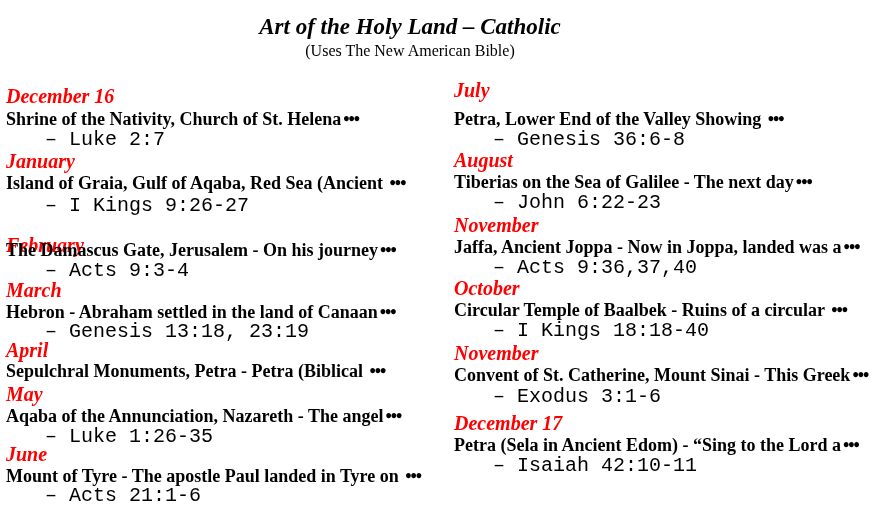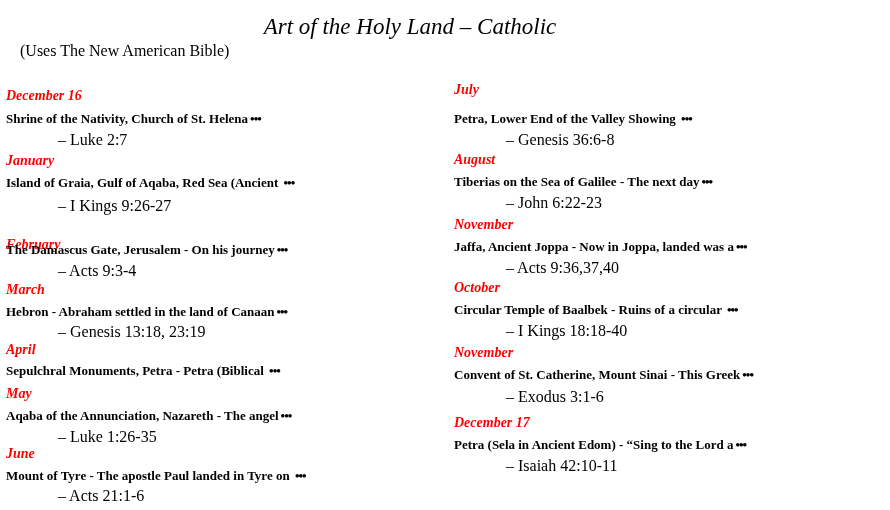--- a/index.html
+++ b/index.html
@@ -1,31 +1,31 @@
 <!DOCTYPE html>
 <html><head>
   <meta charset="utf-8">
   <style>
     html, body { margin: 0; padding: 0; background: #ffffff; }
     body { width: 890px; height: 510px; position: relative; overflow: hidden;
            font-family: "Liberation Serif", "DejaVu Serif", serif; color: #000; }
     .title { position: absolute; left: 0; width: 820px; top: 14px; text-align: center;
-             font-size: 23px; font-weight: normal; font-style: italic; }
-    .subtitle { position: absolute; left: 0; width: 820px; top: 42px; 
-                font-size: 16px; padding-left: 20px; }
+             font-size: 23px; font-weight: bold; font-style: italic; }
+    .subtitle { position: absolute; left: 0; width: 820px; top: 42px; text-align: center;
+                font-size: 16px; }
     .col { position: absolute; top: 0; }
     .col.left { left: 6px; width: 440px; }
     .col.right { left: 454px; width: 436px; }
     .row { position: absolute; left: 0; white-space: nowrap; line-height: 20px; height: 20px; }
-    .month { color: #ff0000; font-weight: bold; font-style: italic; font-size: 14px; }
-    .entry { font-size: 13px; }
+    .month { color: #ff0000; font-weight: bold; font-style: italic; font-size: 20px; }
+    .entry { font-size: 18px; }
     .entry .place { font-weight: bold; }
     .entry .desc { font-weight: bold; }
     .entry .more { font-weight: bold; letter-spacing: -1px; margin-left: 2px; }
-    .ref { left: 52px; font-size: 16px; }
+    .ref { left: 39px; font-size: 20px; font-family: Liberation Mono, monospace; }
   </style>
 </head>
 <body>
 
 <div class="title">Art of the Holy Land – Catholic</div>
 <div class="subtitle">(Uses The New American Bible)</div>
 
 <div class="col left">
 
   <div class="row month" style="top:86px">December 16</div>

